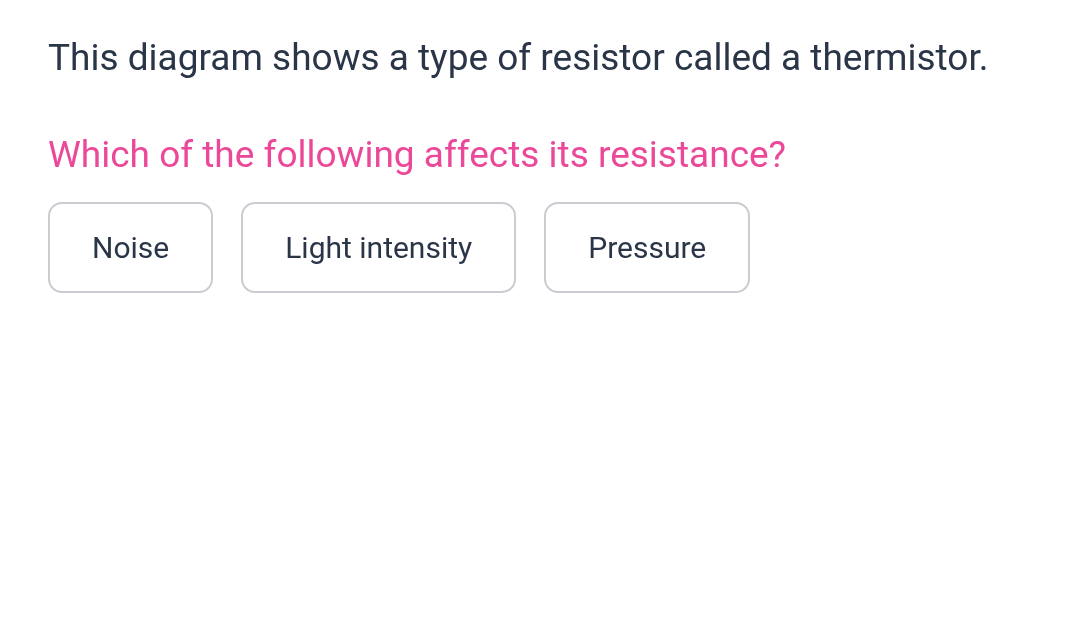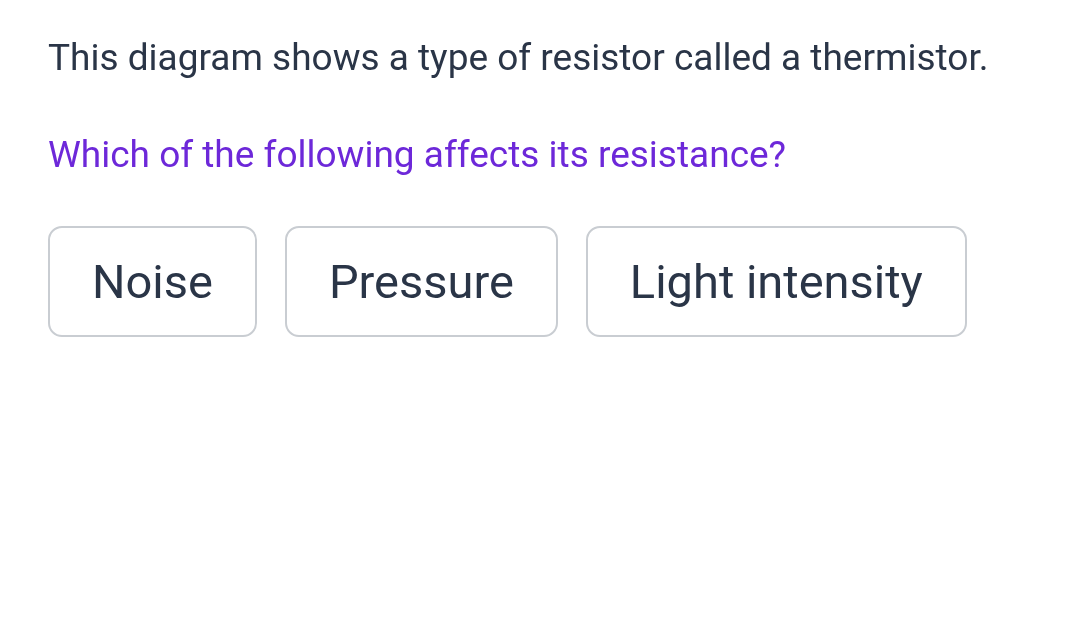--- a/index.html
+++ b/index.html
@@ -16,51 +16,51 @@
     }
     .question-text {
       font-size: 37px;
       line-height: 1.5;
       color: #2a3547;
       margin-bottom: 41px;
     }
     .question-prompt {
       font-size: 37px;
       line-height: 1.5;
-      color: #6d28d9;
-      margin-bottom: 44px;
+      color: #ec4899;
+      margin-bottom: 20px;
     }
     .options-container {
       display: flex;
       flex-wrap: wrap;
       gap: 28px;
     }
     .option-button {
       border: 2px solid #c9cdd2;
       border-radius: 14px;
       background: #ffffff;
       padding: 26px 42px;
-      font-size: 47px;
+      font-size: 30px;
       color: #2a3547;
       cursor: pointer;
       font-family: inherit;
       text-align: center;
       white-space: nowrap;
     }
   </style>
 </head>
 <body>
 
 <div class="question-text">This diagram shows a type of resistor called a thermistor.</div>
 
 <div class="question-prompt">Which of the following affects its resistance?</div>
 
 <div class="options-container">
   <button class="option-button">
     <span>Noise</span>
   </button>
   <button class="option-button">
-    <span>Pressure</span>
+    <span>Light intensity</span>
   </button>
   <button class="option-button">
-    <span>Light intensity</span>
+    <span>Pressure</span>
   </button>
 </div>
 
 </body></html>

